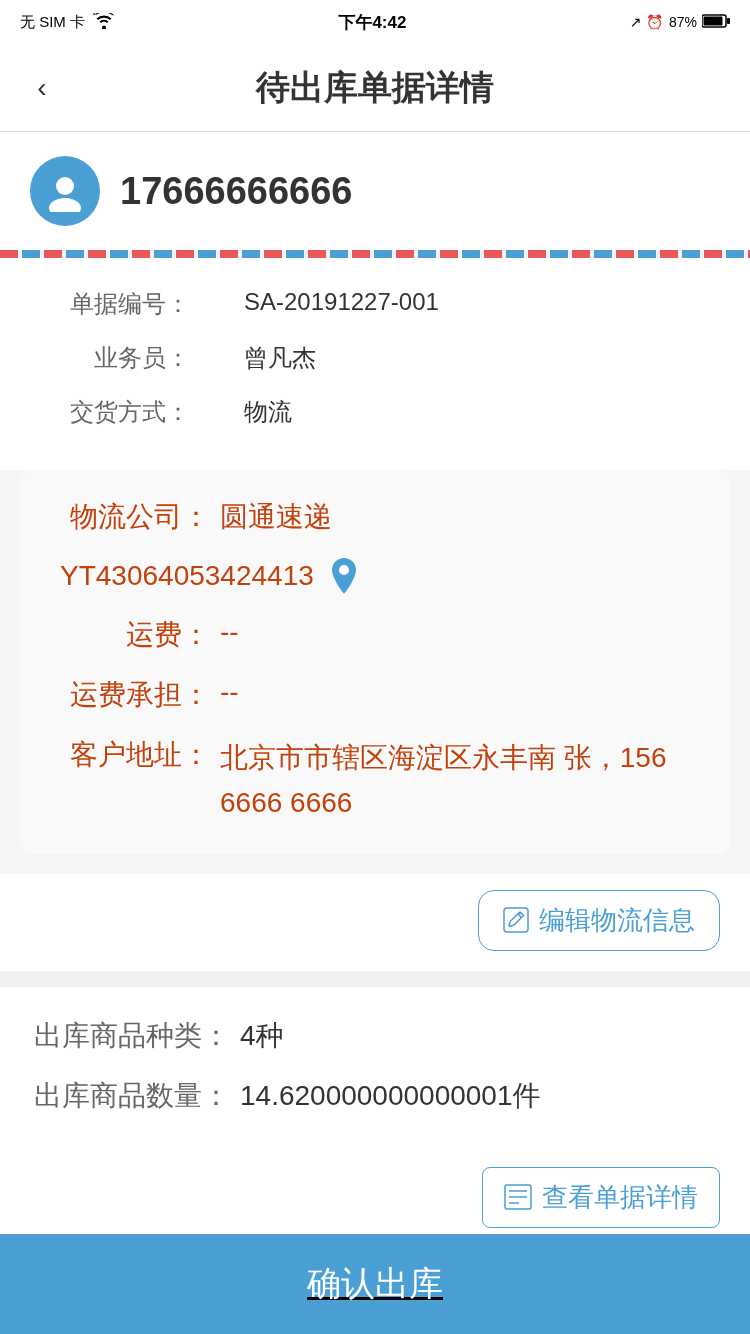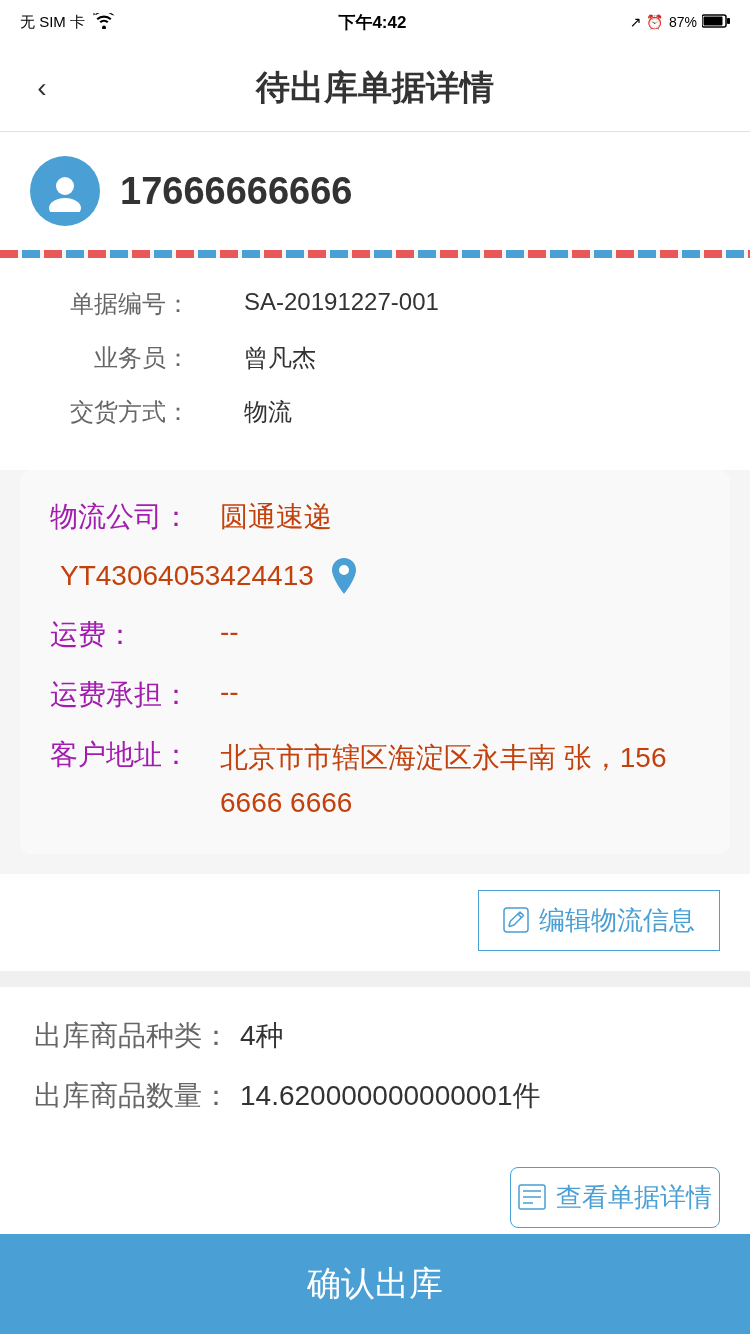--- a/index.html
+++ b/index.html
@@ -133,23 +133,23 @@
       padding: 28px 30px;
     }
     .logistics-row {
       display: flex;
       align-items: flex-start;
       margin-bottom: 22px;
       font-size: 28px;
     }
     .logistics-row:last-child { margin-bottom: 0; }
     .logistics-label {
-      color: #a21caf;
+      color: #c2410c;
       min-width: 160px;
-      text-align: left;
+      text-align: right;
       flex-shrink: 0;
     }
     .logistics-value {
       color: #c2410c;
       flex: 1;
       margin-left: 10px;
       display: flex;
       align-items: center;
       gap: 12px;
     }
@@ -170,21 +170,21 @@
 
     
     .edit-btn-container {
       background: #fff;
       display: flex;
       justify-content: flex-end;
       padding: 16px 30px 20px 30px;
     }
     .edit-btn {
       border: 1.5px solid #4a9fd4;
-      border-radius: 0;
+      border-radius: 16px;
       padding: 12px 24px;
       display: flex;
       align-items: center;
       gap: 10px;
       color: #4a9fd4;
       font-size: 26px;
       background: #fff;
       cursor: pointer;
     }
 
@@ -219,21 +219,21 @@
     
     .view-btn-container {
       background: #fff;
       display: flex;
       justify-content: flex-end;
       padding: 10px 30px 30px 30px;
     }
     .view-btn {
       border: 1.5px solid #4a9fd4;
       border-radius: 8px;
-      padding: 12px 7px;
+      padding: 12px 21px;
       display: flex;
       align-items: center;
       gap: 10px;
       color: #4a9fd4;
       font-size: 26px;
       background: #fff;
       cursor: pointer;
     }
 
     
@@ -243,20 +243,21 @@
     }
 
     
     .confirm-btn-container {
       position: fixed;
       bottom: 0;
       left: 0;
       width: 750px;
       background: #4a9fd4;
       padding: 0;
+      text-decoration: underline;
     }
     .confirm-btn {
       width: 100%;
       height: 100px;
       background: #4a9fd4;
       border: none;
       color: #fff;
       font-size: 34px;
       font-weight: 500;
       cursor: pointer;

